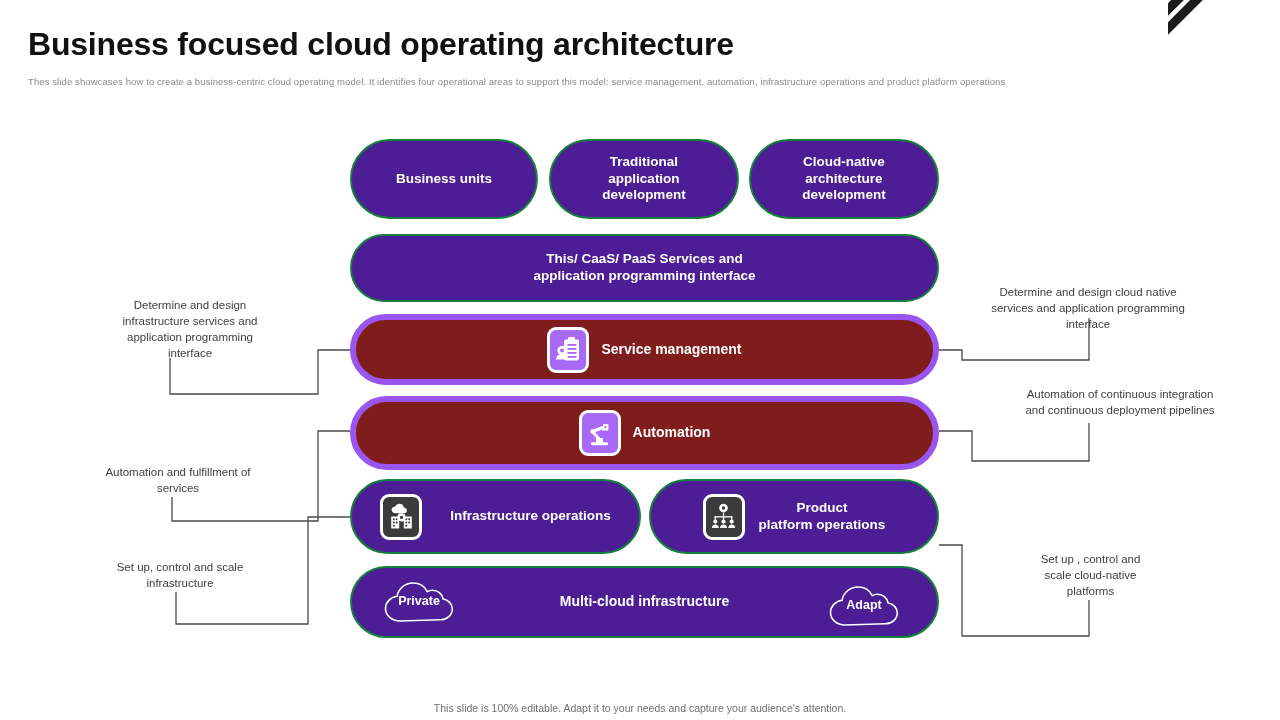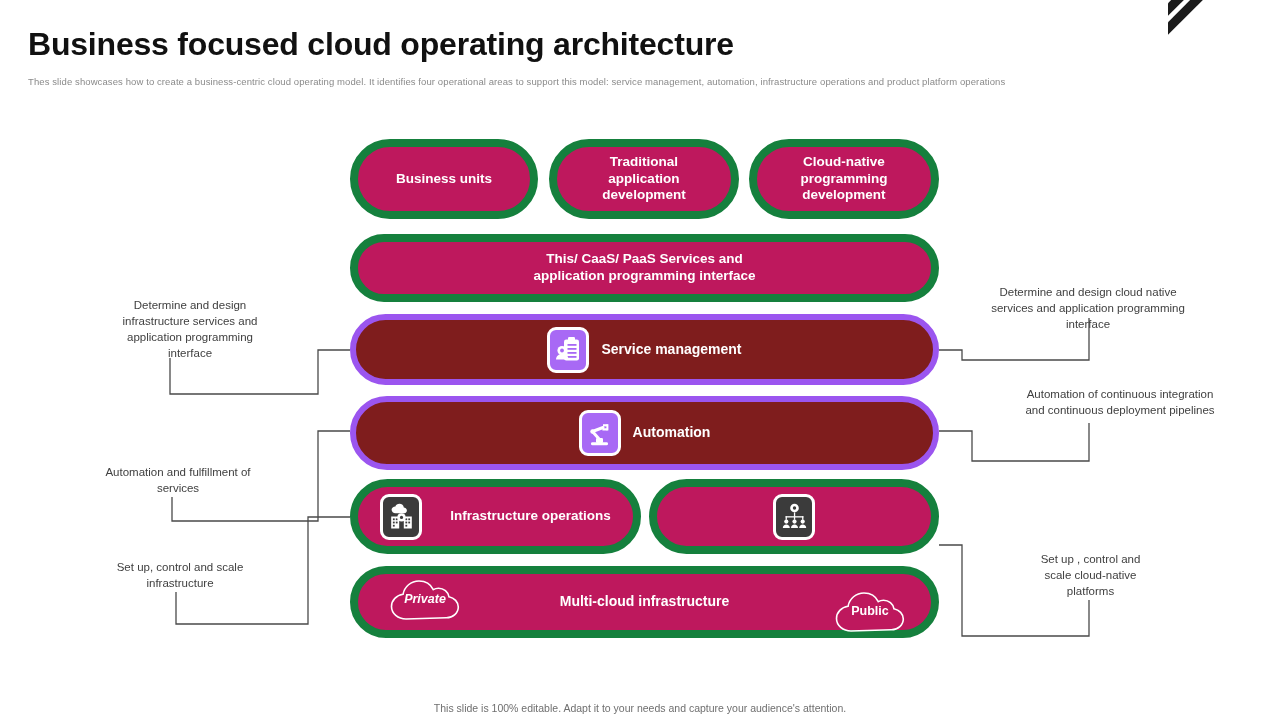--- a/index.html
+++ b/index.html
@@ -59,22 +59,22 @@
     position: absolute;
     display: flex;
     align-items: center;
     justify-content: center;
     color: #ffffff;
     font-weight: 700;
     text-align: center;
     line-height: 1.25;
   }
   .bar.dark {
-    background: #be185d;
-    border: 8px solid #15803d;
+    background: #4c1d95;
+    border: 2px solid #15803d;
     border-radius: 999px;
   }
   .bar.purple {
     background: #7f1d1d;
     border: 6px solid #9b55ef;
     border-radius: 999px;
   }
 
   
   #bar-business-units      { left: 350px; top: 139px; width: 188px; height: 80px; font-size: 13.5px; }
@@ -120,21 +120,21 @@
     justify-content: center;
   }
   .cloud-badge svg { position: absolute; inset: 0; }
   .cloud-badge span {
     position: relative;
     font-size: 12.5px;
     font-weight: 700;
     color: #ffffff;
     margin-top: 4px;
   }
-  #cloud-private { left: 30px; top: 0; font-style: italic; }
+  #cloud-private { left: 30px; top: 8px; }
   #cloud-public  { left: 475px; top: 12px; }
   #bar-multicloud .center-label {
     font-size: 14px;
     font-weight: 700;
   }
 
   
   .annotation {
     position: absolute;
     font-size: 11.5px;
@@ -202,21 +202,21 @@
 <div class="bar dark" id="bar-business-units">
   <span class="bar-label" style="white-space:pre-line">Business units</span>
 </div>
 <div class="bar dark" id="bar-traditional-app">
   <span class="bar-label" style="white-space:pre-line">Traditional
 application
 development</span>
 </div>
 <div class="bar dark" id="bar-cloud-native-app">
   <span class="bar-label" style="white-space:pre-line">Cloud-native
-programming
+architecture
 development</span>
 </div>
 
 <div class="bar dark" id="bar-iaas">
   <span class="bar-label" style="white-space:pre-line">This/ CaaS/ PaaS Services and
 application programming interface</span>
 </div>
 
 <div class="bar purple" id="bar-service-management">
   <div class="bar-inner">
@@ -292,36 +292,38 @@
         <rect x="12.9" y="13.2" width="1.3" height="3.6" fill="#fff"></rect>
         <rect x="21.1" y="13.2" width="1.3" height="3.6" fill="#fff"></rect>
         <circle cx="5.3" cy="18.6" r="2.1" fill="#fff"></circle>
         <path d="M1.8 25c0-2.3 1.6-3.6 3.5-3.6S8.8 22.7 8.8 25z" fill="#fff"></path>
         <circle cx="13.5" cy="18.6" r="2.1" fill="#fff"></circle>
         <path d="M10 25c0-2.3 1.6-3.6 3.5-3.6S17 22.7 17 25z" fill="#fff"></path>
         <circle cx="21.7" cy="18.6" r="2.1" fill="#fff"></circle>
         <path d="M18.2 25c0-2.3 1.6-3.6 3.5-3.6s3.5 1.3 3.5 3.6z" fill="#fff"></path>
       </svg>
     </span>
+    <span class="bar-label" style="white-space:pre-line">Product
+platform operations</span>
   </div>
 </div>
 
 <div class="bar dark" id="bar-multicloud">
   <div class="cloud-badge" id="cloud-private">
     <svg viewBox="0 0 74 48">
       <path d="M18 45c-8 0-14.5-5.5-14.5-12.5 0-6.2 5-11.3 11.6-12.3C16.4 12.6 23 7 31 7c6.3 0 11.8 3.5 14.3 8.6 1.5-.9 3.3-1.4 5.2-1.4 5.3 0 9.7 3.7 10.4 8.5 5.4 1 9.4 5.3 9.4 10.4 0 5.9-5.3 10.7-11.9 10.7z" fill="none" stroke="#ffffff" stroke-width="1.6"></path>
     </svg>
     <span>Private</span>
   </div>
   <span class="center-label">Multi-cloud infrastructure</span>
   <div class="cloud-badge" id="cloud-public">
     <svg viewBox="0 0 74 48">
       <path d="M18 45c-8 0-14.5-5.5-14.5-12.5 0-6.2 5-11.3 11.6-12.3C16.4 12.6 23 7 31 7c6.3 0 11.8 3.5 14.3 8.6 1.5-.9 3.3-1.4 5.2-1.4 5.3 0 9.7 3.7 10.4 8.5 5.4 1 9.4 5.3 9.4 10.4 0 5.9-5.3 10.7-11.9 10.7z" fill="none" stroke="#ffffff" stroke-width="1.6"></path>
     </svg>
-    <span>Public</span>
+    <span>Adapt</span>
   </div>
 </div>
 
 <div class="annotation" id="ann-left-1">Determine and design infrastructure services and application programming interface</div>
 <div class="annotation" id="ann-left-2">Automation and fulfillment of services</div>
 <div class="annotation" id="ann-left-3">Set up, control and scale infrastructure</div>
 <div class="annotation" id="ann-right-1">Determine and design cloud native services and application programming interface</div>
 <div class="annotation" id="ann-right-2">Automation of continuous integration and continuous deployment pipelines</div>
 <div class="annotation" id="ann-right-3">Set up , control and scale cloud-native platforms</div>
 

